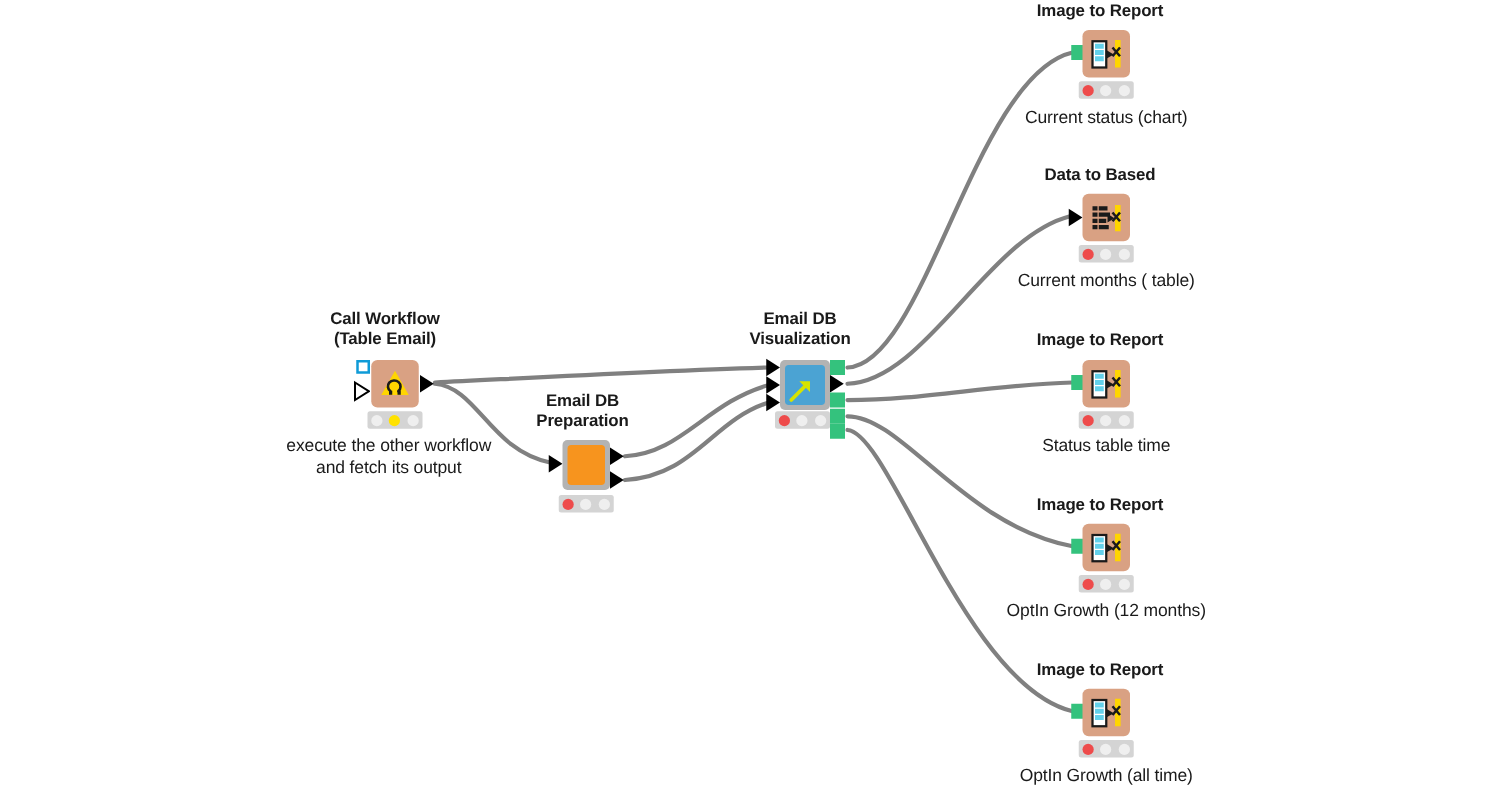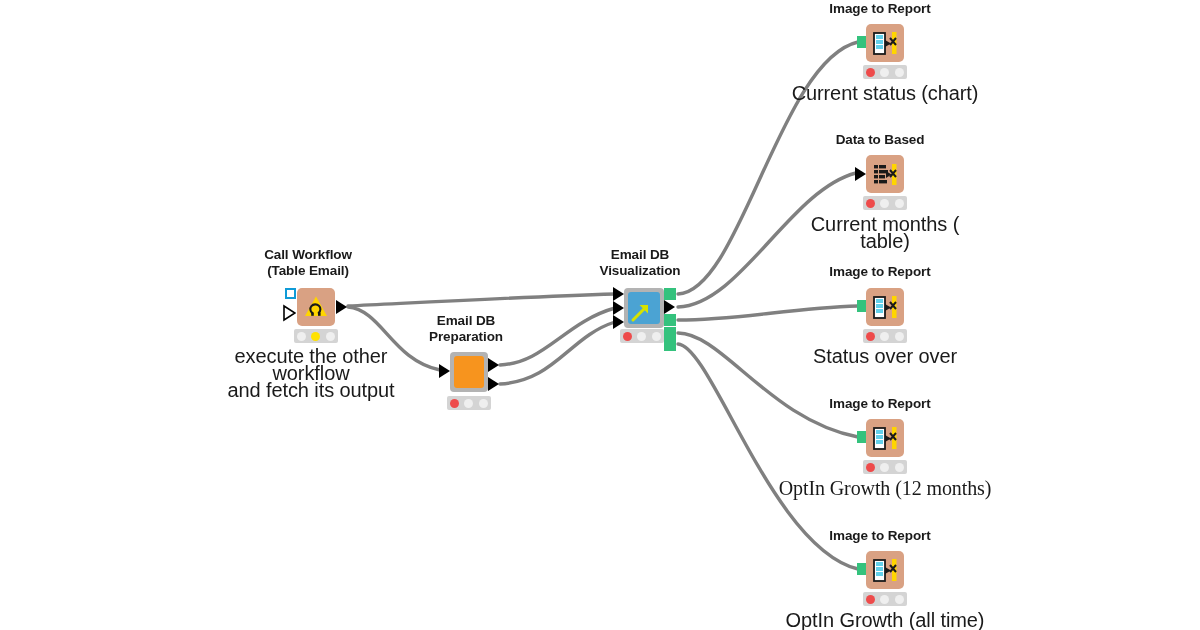--- a/index.html
+++ b/index.html
@@ -39,21 +39,21 @@
     font-weight:bold;
     color:#1a1a1a;
     line-height:16px;
     white-space:pre-line;
     letter-spacing:-0.1px;
   }
   
   .nlabel{
     position:absolute;
     text-align:center;
-    font-size:20px;
+    font-size:14px;
     color:#1a1a1a;
     line-height:17px;
     white-space:pre-line;
     letter-spacing:-0.1px;
   }
 
   
   .traffic{
     position:absolute;
     width:44px;height:14px;
@@ -278,21 +278,21 @@
         <path d="M 24 14 L 30 21 M 30 14 L 24 21" stroke="#1a1a1a" stroke-width="2" fill="none"></path>
       </svg>
     </div>
 
     <div class="traffic" style="left:863px;top:329px;">
       <i class="red"></i>
       <i class="off"></i>
       <i class="off"></i>
     </div>
 
-    <div class="nlabel" style="left:785px;top:348px;width:200px;">Status over over</div>
+    <div class="nlabel" style="left:785px;top:348px;width:200px;">Status table time</div>
   </div>
 
   <div class="node">
     <div class="ntitle" style="left:790px;top:396px;width:180px;">Image to Report</div>
 
     <div class="port sq" style="left:857px;top:431px;"></div>
 
     <div class="nodebox icon-node" style="left:866px;top:419px;">
       <svg class="icon-art" viewBox="0 0 38 38">
         <rect x="8" y="9" width="11" height="21" fill="#ffffff" stroke="#1a1a1a" stroke-width="1.8"></rect>
@@ -304,21 +304,21 @@
         <path d="M 24 14 L 30 21 M 30 14 L 24 21" stroke="#1a1a1a" stroke-width="2" fill="none"></path>
       </svg>
     </div>
 
     <div class="traffic" style="left:863px;top:460px;">
       <i class="red"></i>
       <i class="off"></i>
       <i class="off"></i>
     </div>
 
-    <div class="nlabel" style="left:775px;top:480px;width:220px;font-family:Liberation Serif, serif;">OptIn Growth (12 months)</div>
+    <div class="nlabel" style="left:775px;top:480px;width:220px;">OptIn Growth (12 months)</div>
   </div>
 
   <div class="node">
     <div class="ntitle" style="left:790px;top:528px;width:180px;">Image to Report</div>
 
     <div class="port sq" style="left:857px;top:563px;"></div>
 
     <div class="nodebox icon-node" style="left:866px;top:551px;">
       <svg class="icon-art" viewBox="0 0 38 38">
         <rect x="8" y="9" width="11" height="21" fill="#ffffff" stroke="#1a1a1a" stroke-width="1.8"></rect>

